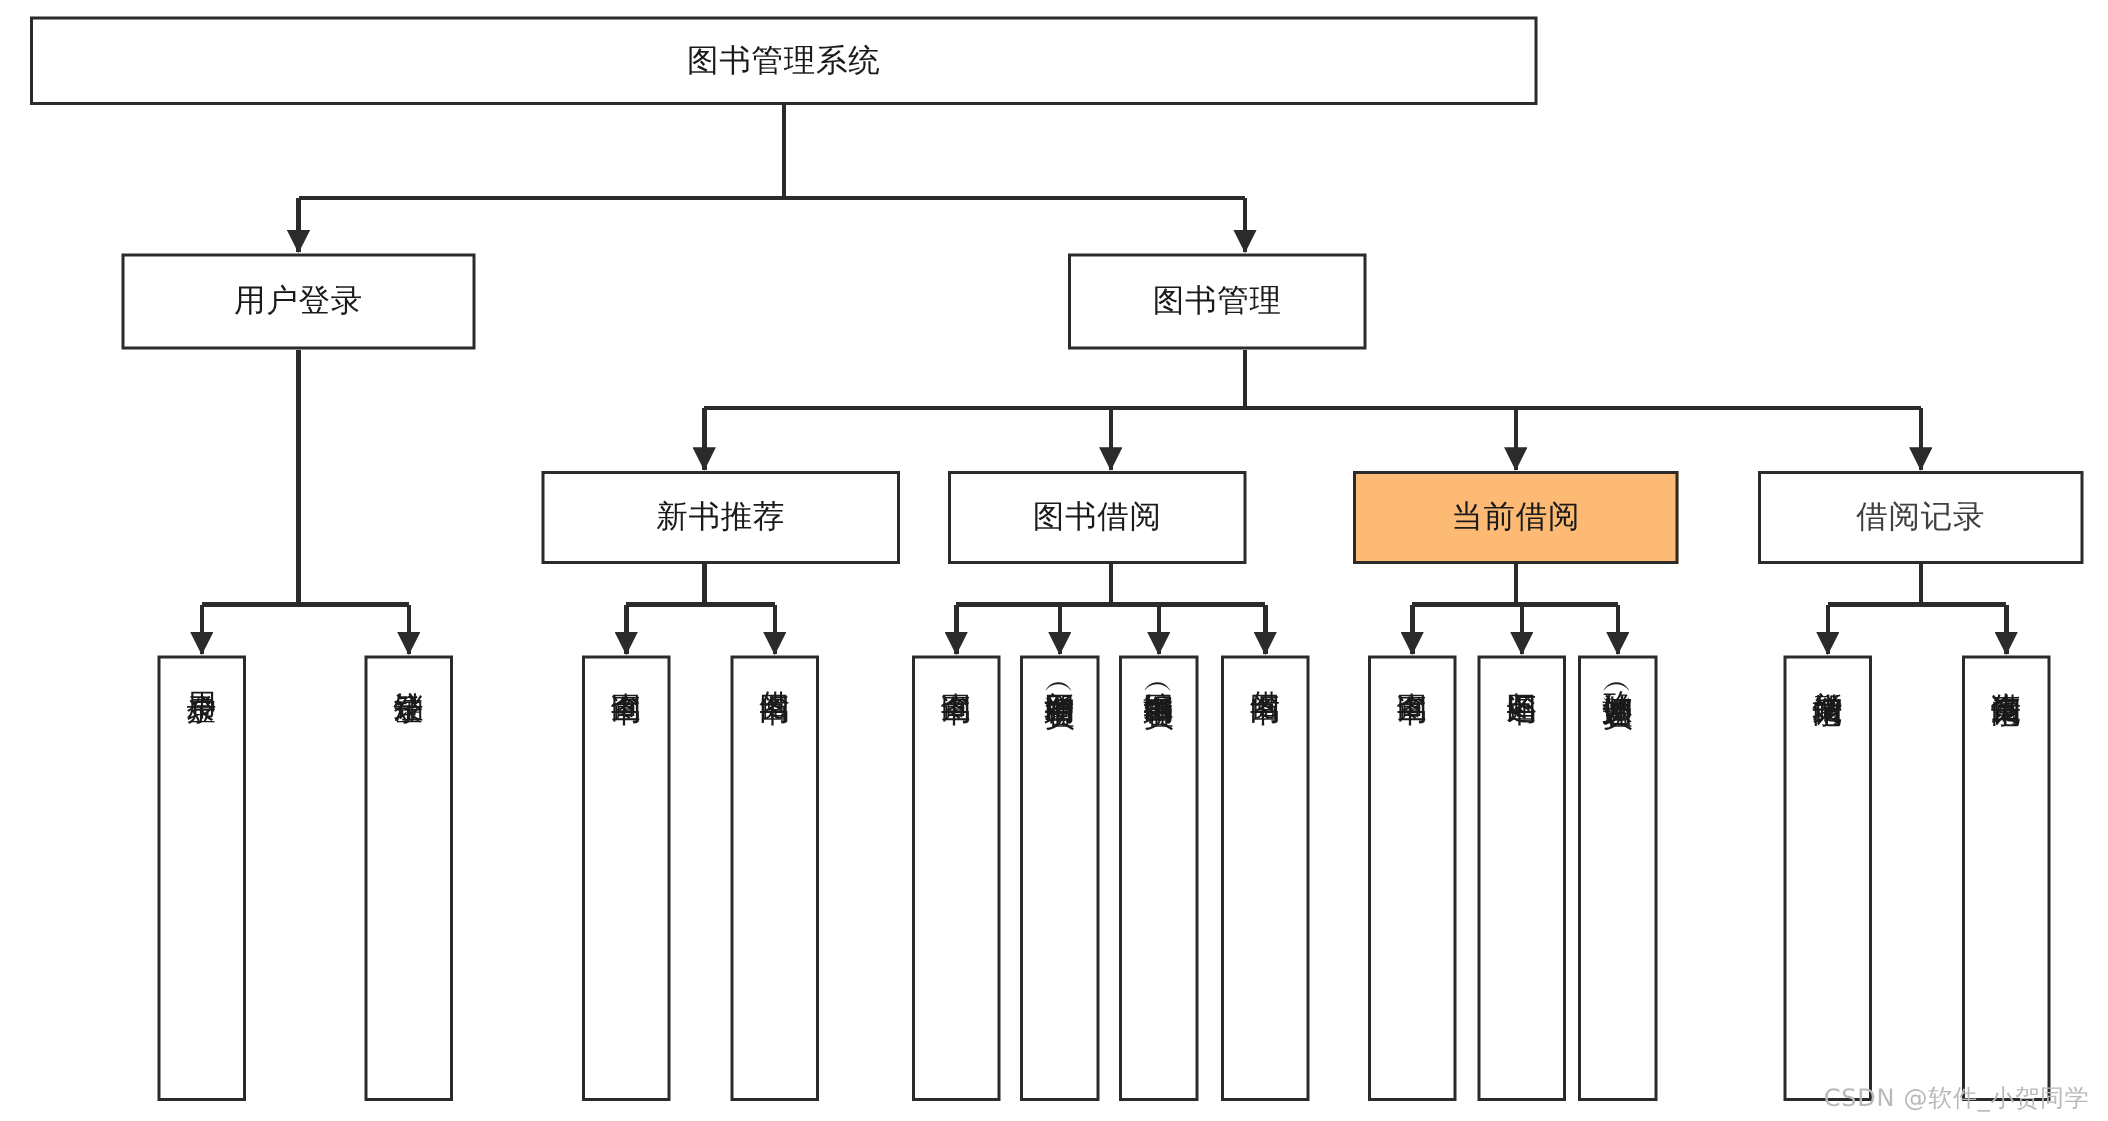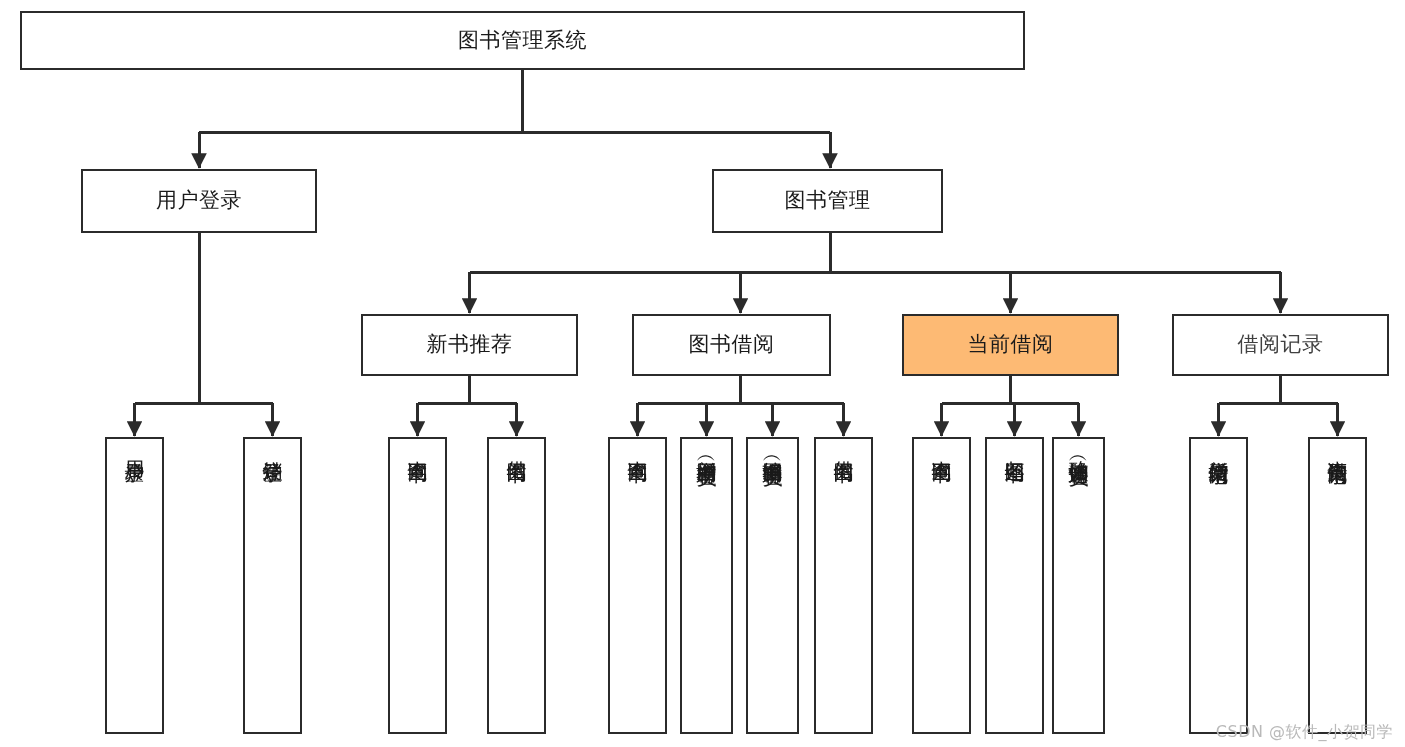--- a/index.html
+++ b/index.html
@@ -119,24 +119,24 @@
       <line x1="1218.5" y1="403" x2="1218.5" y2="436" stroke="#2b2b2b" stroke-width="3" shape-rendering="crispEdges" marker-end="url(#arrow)"></line>
       <line x1="1337.5" y1="403" x2="1337.5" y2="436" stroke="#2b2b2b" stroke-width="3" shape-rendering="crispEdges" marker-end="url(#arrow)"></line>
     </svg>
   <div id="nodes">
       <div class="node horiz" style="left: 20px; top: 11px; width: 1005px; height: 59px; border-color: rgb(43, 43, 43); background: rgb(255, 255, 255); color: rgb(26, 26, 26);">
         <span class="label">图书管理系统</span>
       </div>
       <div class="node horiz" style="left: 81px; top: 169px; width: 236px; height: 64px; border-color: rgb(43, 43, 43); background: rgb(255, 255, 255); color: rgb(26, 26, 26);">
         <span class="label">用户登录</span>
       </div>
-      <div class="node horiz" style="left: 712px; top: 169px; width: 231px; height: 64px; border-color: rgb(43, 43, 43); background: rgb(255, 255, 255); color: rgb(26, 26, 26);">
+      <div class="node horiz" style="left: 712px; top: 169px; width: 199px; height: 64px; border-color: rgb(43, 43, 43); background: rgb(255, 255, 255); color: rgb(26, 26, 26);">
         <span class="label">图书管理</span>
       </div>
-      <div class="node horiz" style="left: 361px; top: 314px; width: 217px; height: 62px; border-color: rgb(43, 43, 43); background: rgb(255, 255, 255); color: rgb(26, 26, 26);">
+      <div class="node horiz" style="left: 361px; top: 314px; width: 239px; height: 62px; border-color: rgb(43, 43, 43); background: rgb(255, 255, 255); color: rgb(26, 26, 26);">
         <span class="label">新书推荐</span>
       </div>
       <div class="node horiz" style="left: 632px; top: 314px; width: 199px; height: 62px; border-color: rgb(43, 43, 43); background: rgb(255, 255, 255); color: rgb(26, 26, 26);">
         <span class="label">图书借阅</span>
       </div>
       <div class="node horiz" style="left: 902px; top: 314px; width: 217px; height: 62px; border-color: rgb(43, 43, 43); background: #fdba74; color: rgb(26, 26, 26);">
         <span class="label">当前借阅</span>
       </div>
       <div class="node horiz" style="left: 1172px; top: 314px; width: 217px; height: 62px; border-color: rgb(43, 43, 43); background: rgb(255, 255, 255); color: #404040;">
         <span class="label">借阅记录</span>

